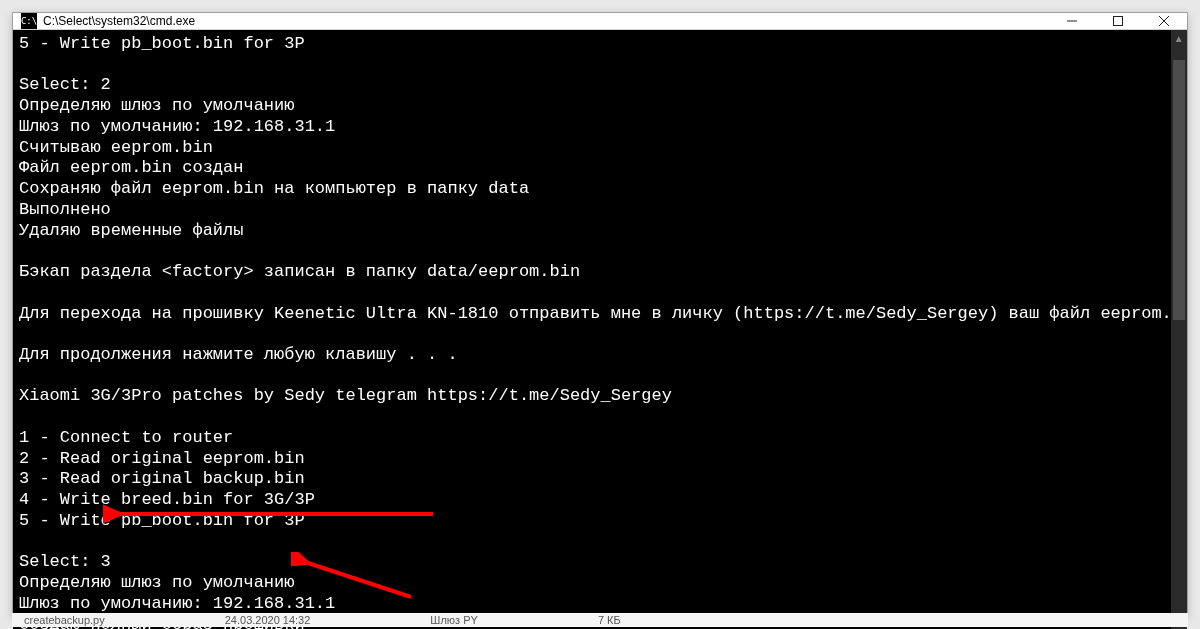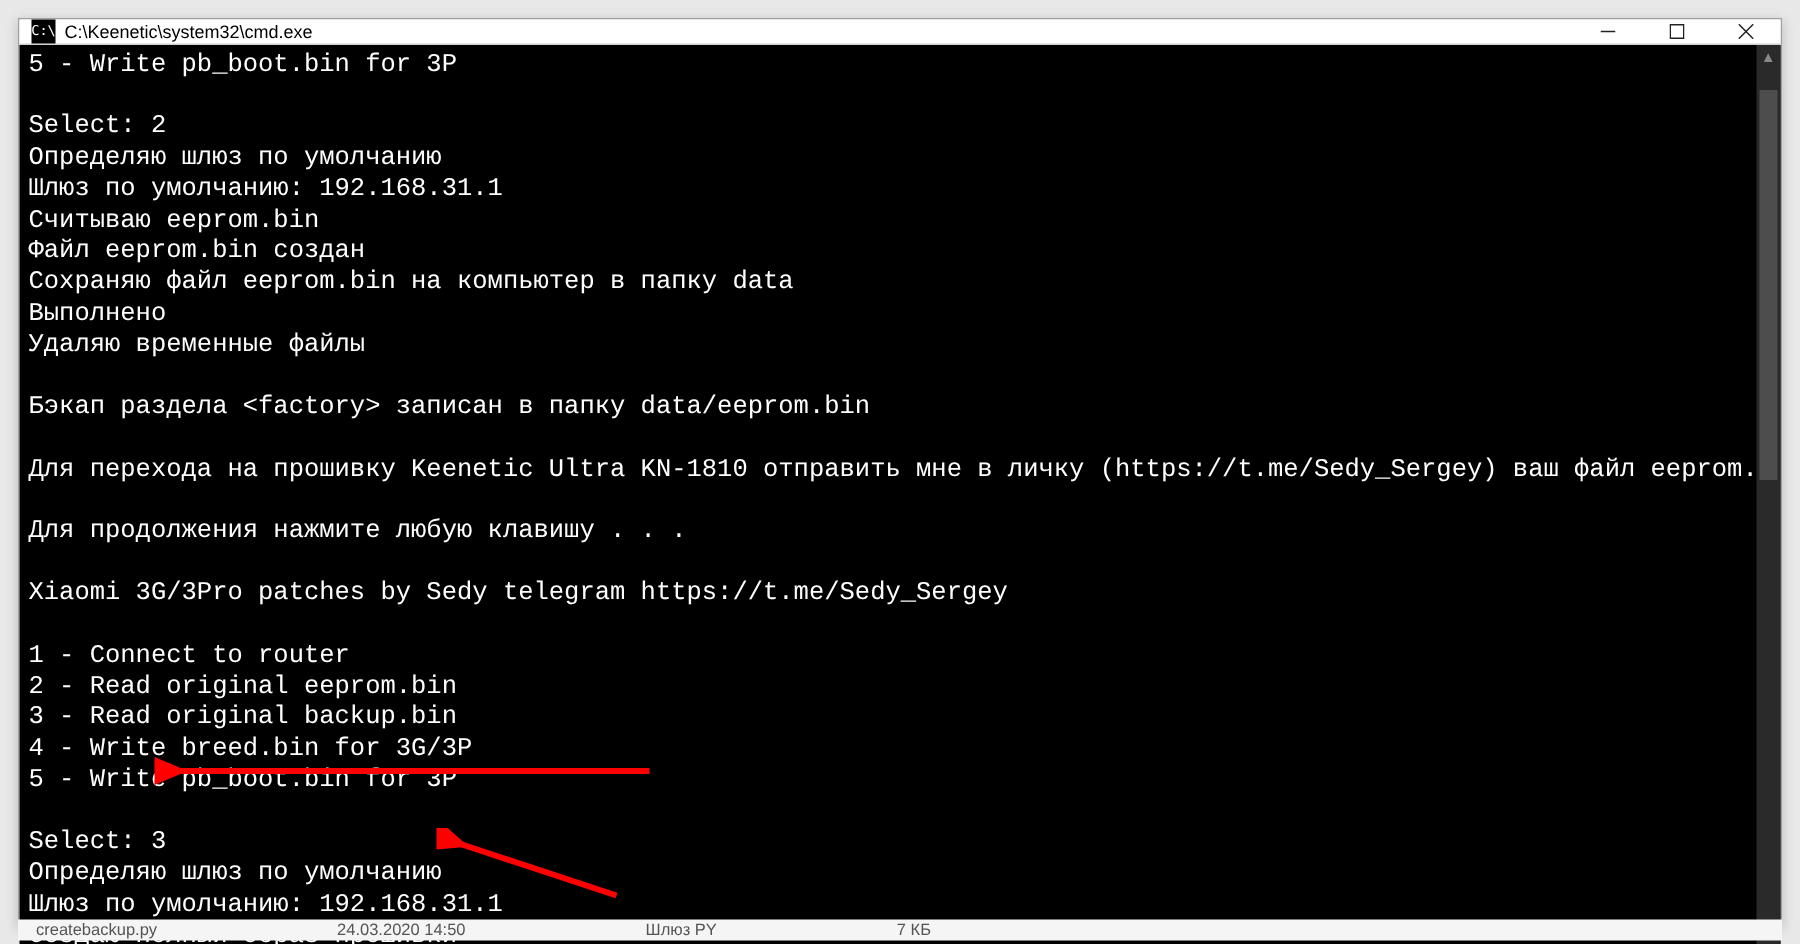--- a/index.html
+++ b/index.html
@@ -108,21 +108,21 @@
 </style>
 </head>
 <body>
 
 <div class="window">
 
   <div class="titlebar">
     <span class="icon-slot">
       <span class="inner">C:\</span>
     </span>
-    <span class="title-text">C:\Keenetic\system32\cmd.exe</span>
+    <span class="title-text">C:\Select\system32\cmd.exe</span>
     <span class="spacer"></span>
     <div class="win-controls">
       <div class="win-btn">
         <svg viewBox="0 0 10 10">
             <line x1="0" y1="5" x2="10" y2="5"></line>
           </svg>
       </div>
       <div class="win-btn">
         <svg viewBox="0 0 10 10">
             <rect x="0.5" y="0.5" width="9" height="9"></rect>
@@ -189,16 +189,16 @@
         </marker>
       </defs>
       <line x1="120" y1="45" x2="14" y2="10" stroke="#ff0000" stroke-width="4" marker-end="url(#ah2)"></line>
     </svg>
 
   </div>
 </div>
 
 <div class="taskbar-strip">
   <span>createbackup.py</span>
-  <span>24.03.2020 14:50</span>
+  <span>24.03.2020 14:32</span>
   <span>Шлюз PY</span>
   <span>7 КБ</span>
 </div>
 
 </body></html>

